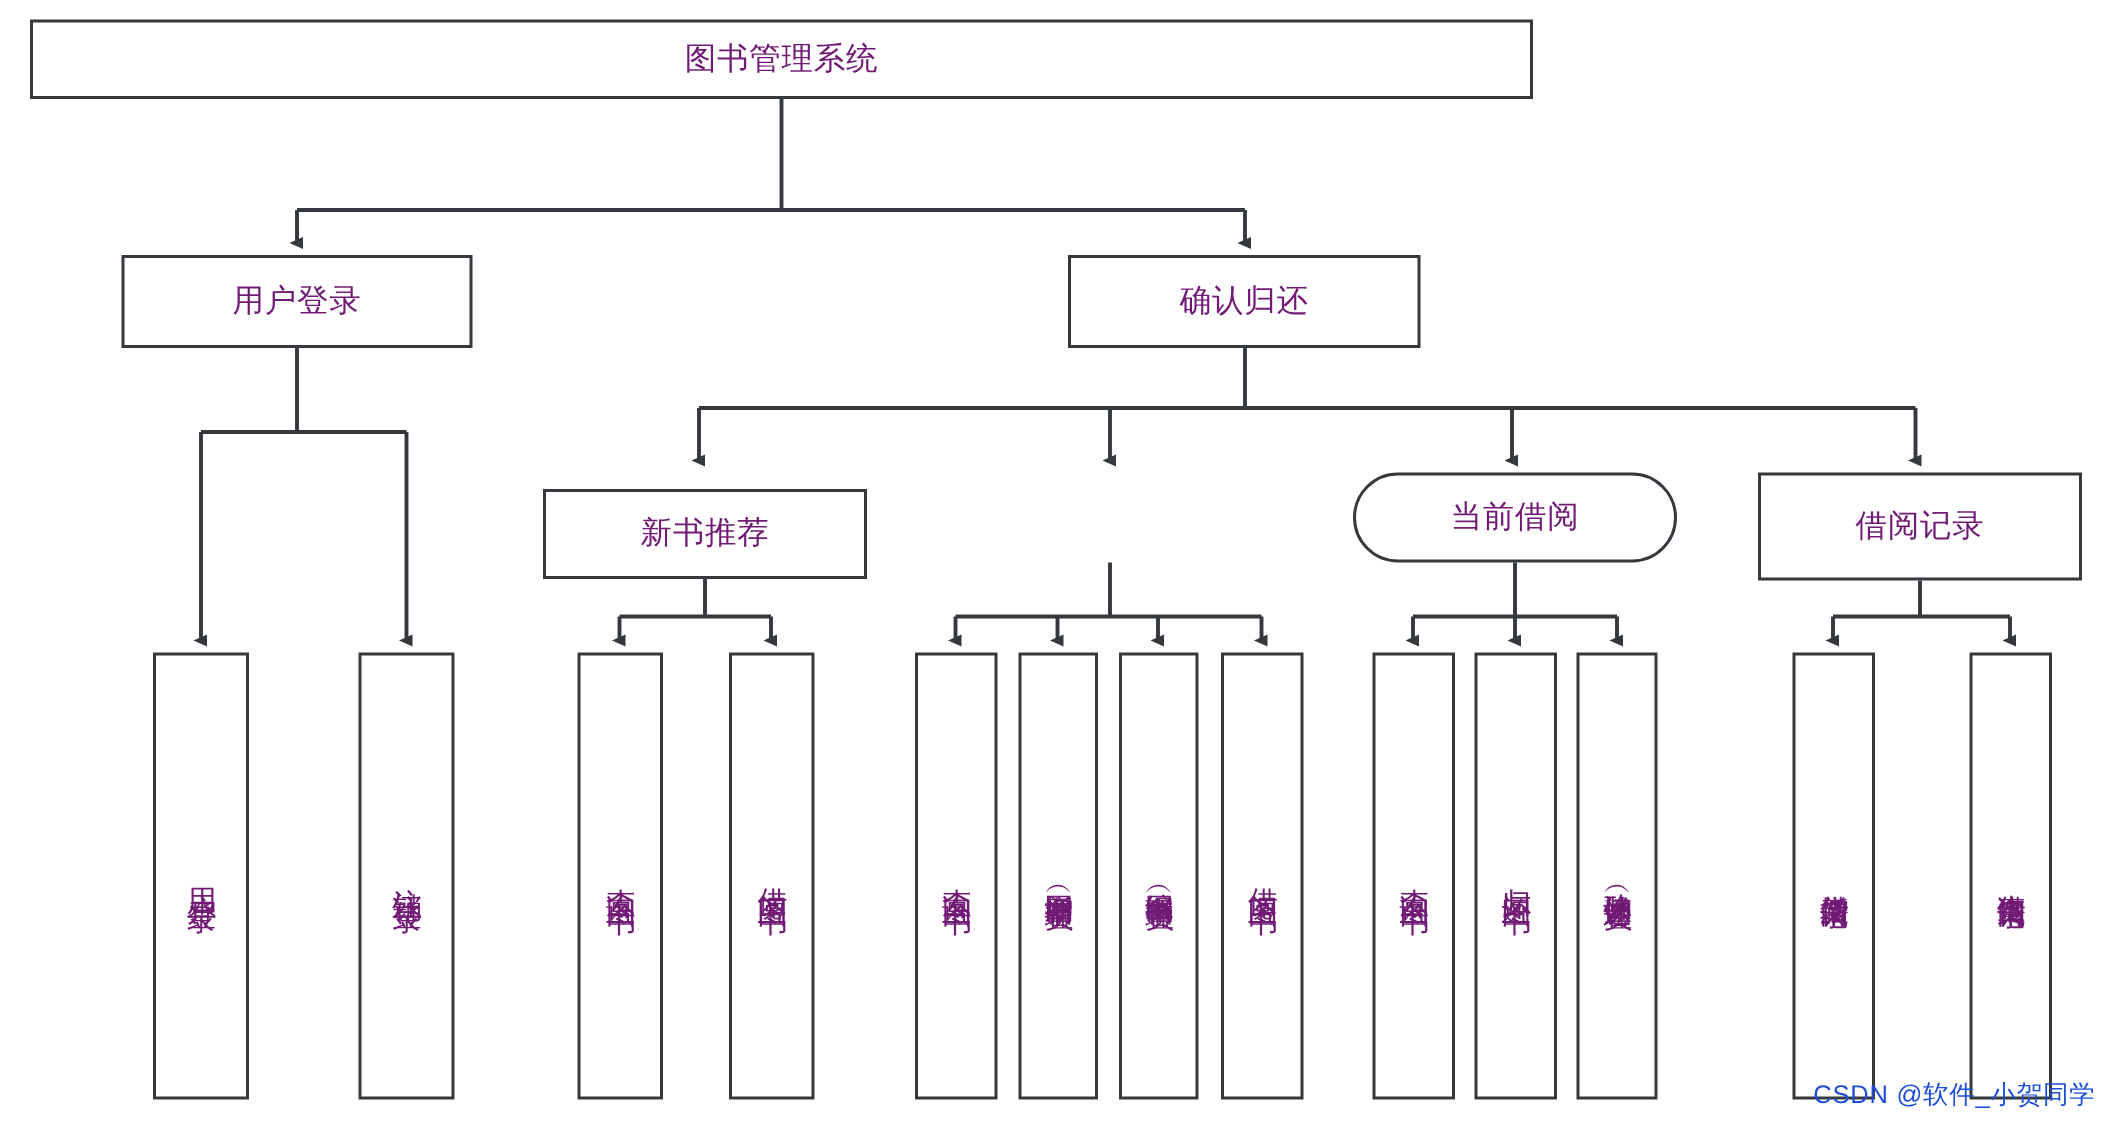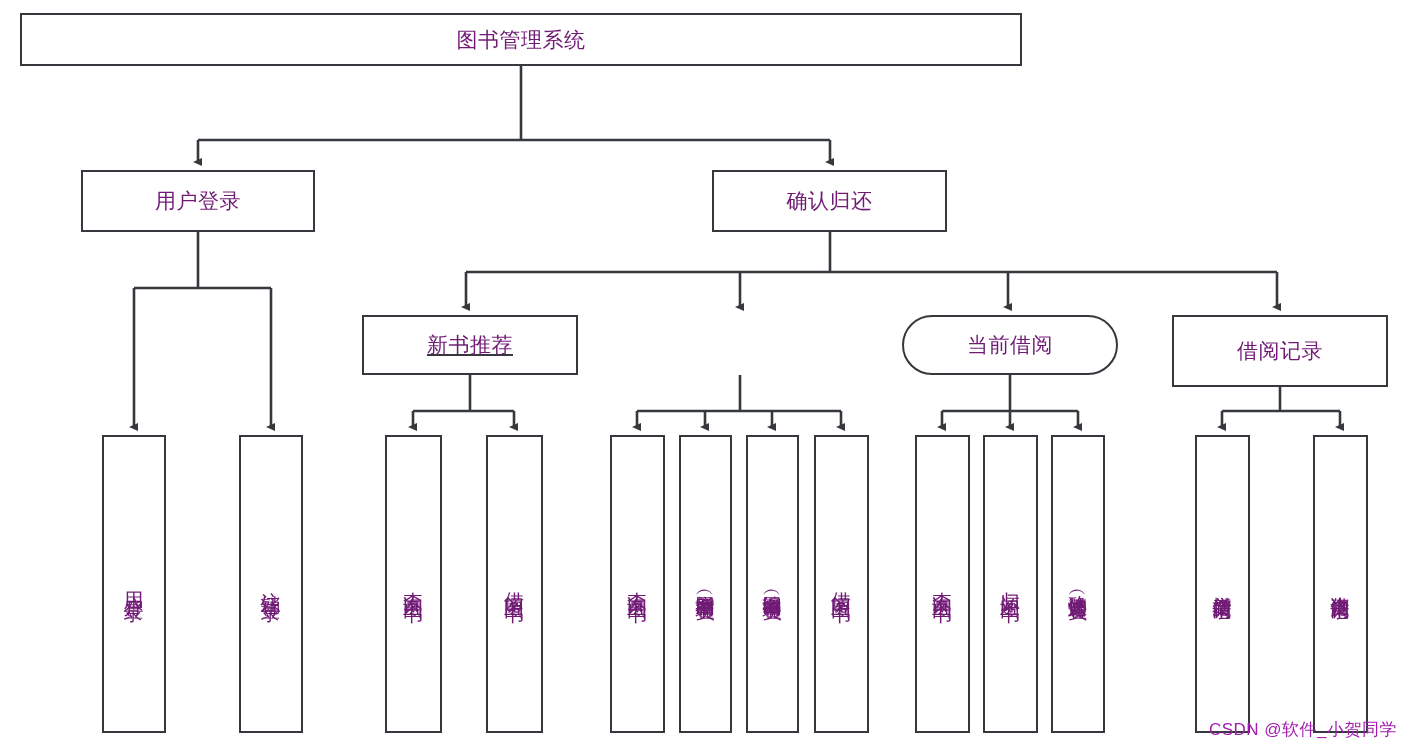--- a/index.html
+++ b/index.html
@@ -64,21 +64,21 @@
     width: 1405px;
     height: 747px;
     z-index: 1;
     pointer-events: none;
   }
   #watermark {
     position: absolute;
     right: 8px;
     bottom: 6px;
     font-size: 17px;
-    color: #a21caf;
+    color: #1d4ed8;
     letter-spacing: 0.5px;
     z-index: 5;
     white-space: nowrap;
   }
 </style>
 </head>
 <body>
 
 <div id="canvas">
 
@@ -137,21 +137,21 @@
   </div>
 
   <div class="node h-node" style="left:81px; top:170px; width:234px; height:62px;">
     <span class="node-label">用户登录</span>
   </div>
 
   <div class="node h-node" style="left:712px; top:170px; width:235px; height:62px;">
     <span class="node-label">确认归还</span>
   </div>
 
-  <div class="node h-node" style="left:362px; top:315px; width:216px; height:60px;text-decoration:underline;">
+  <div class="node h-node" style="left:362px; top:326px; width:216px; height:60px;">
     <span class="node-label">新书推荐</span>
   </div>
 
 
   <div class="node h-node" style="left:902px; top:315px; width:216px; height:60px;border-radius:30px;">
     <span class="node-label">当前借阅</span>
   </div>
 
   <div class="node h-node" style="left:1172px; top:315px; width:216px; height:72px;">
     <span class="node-label">借阅记录</span>

